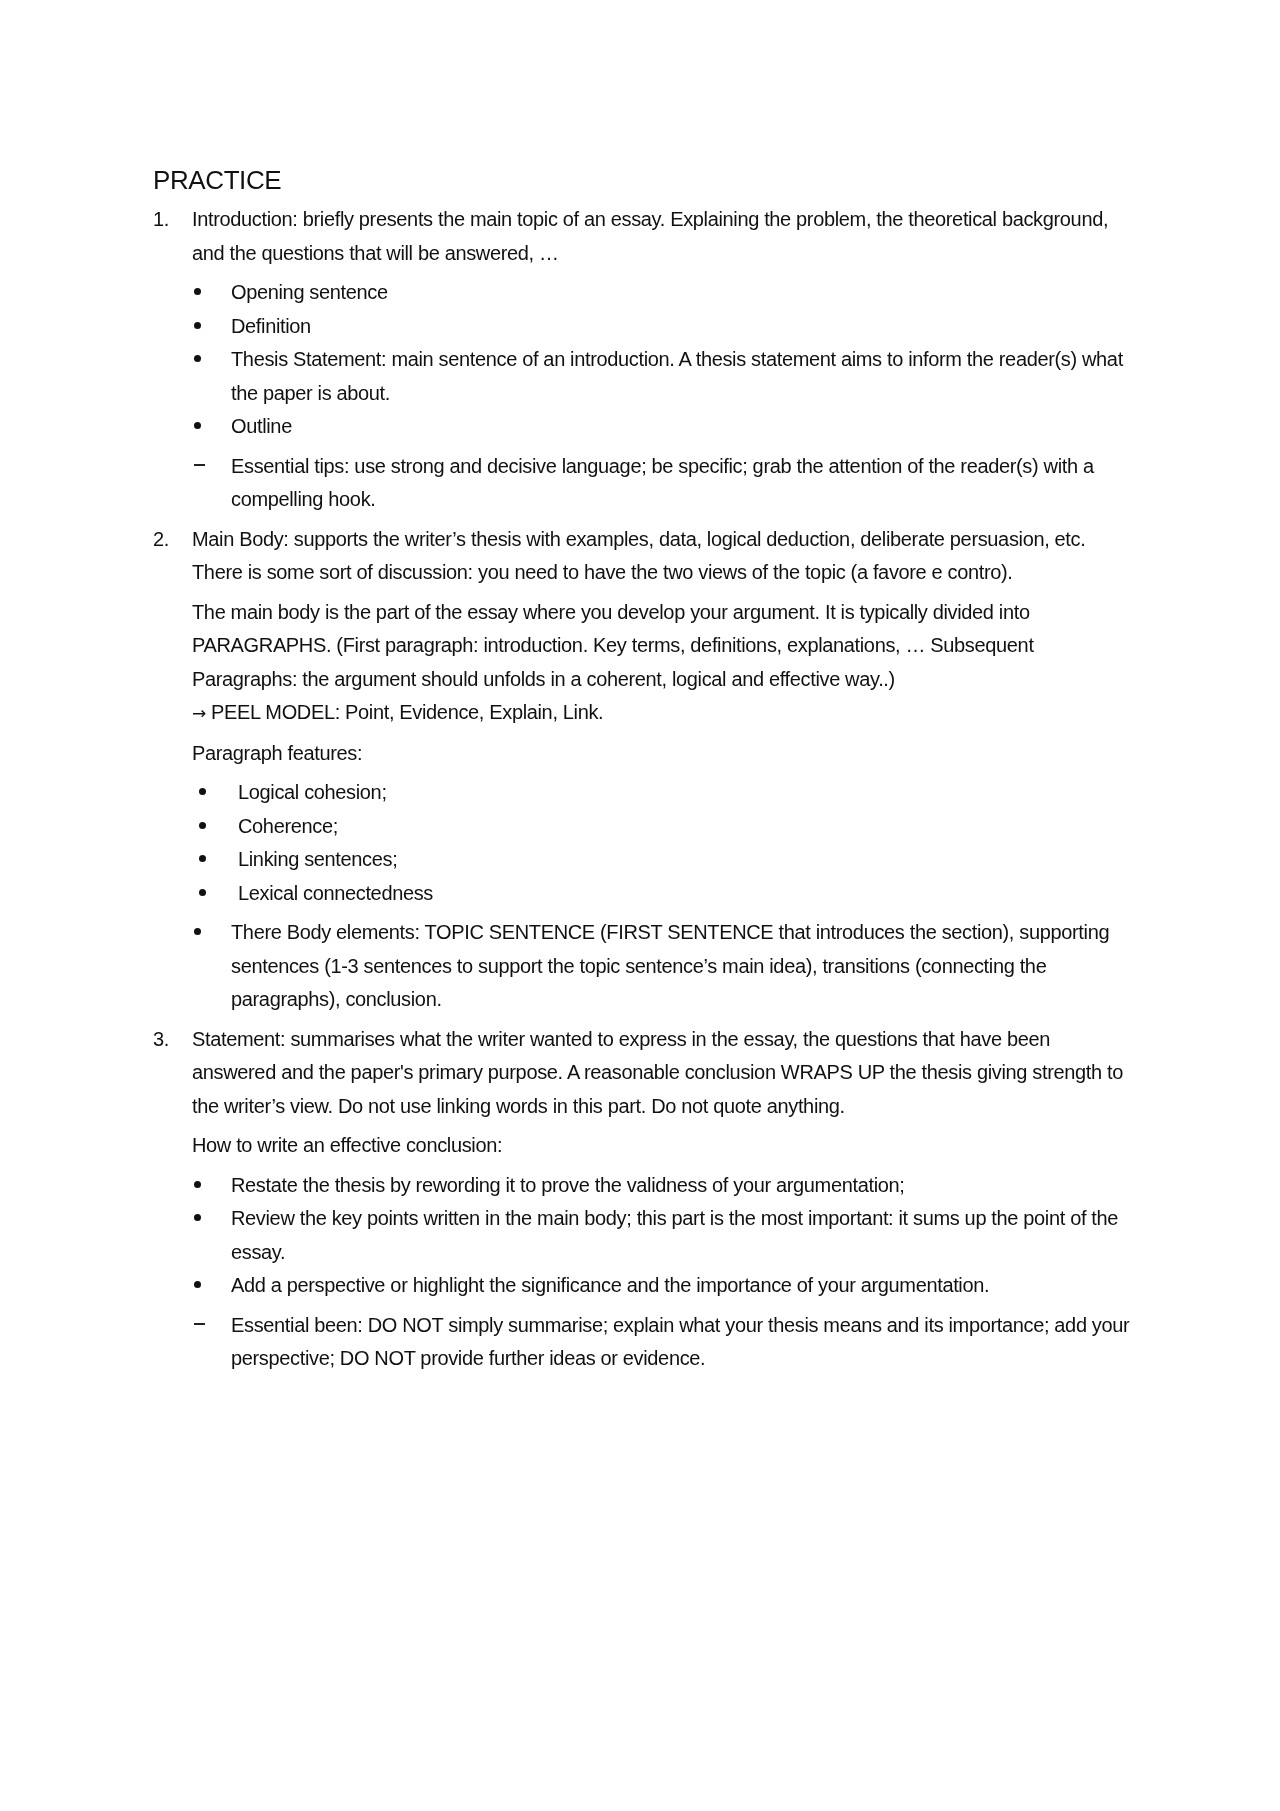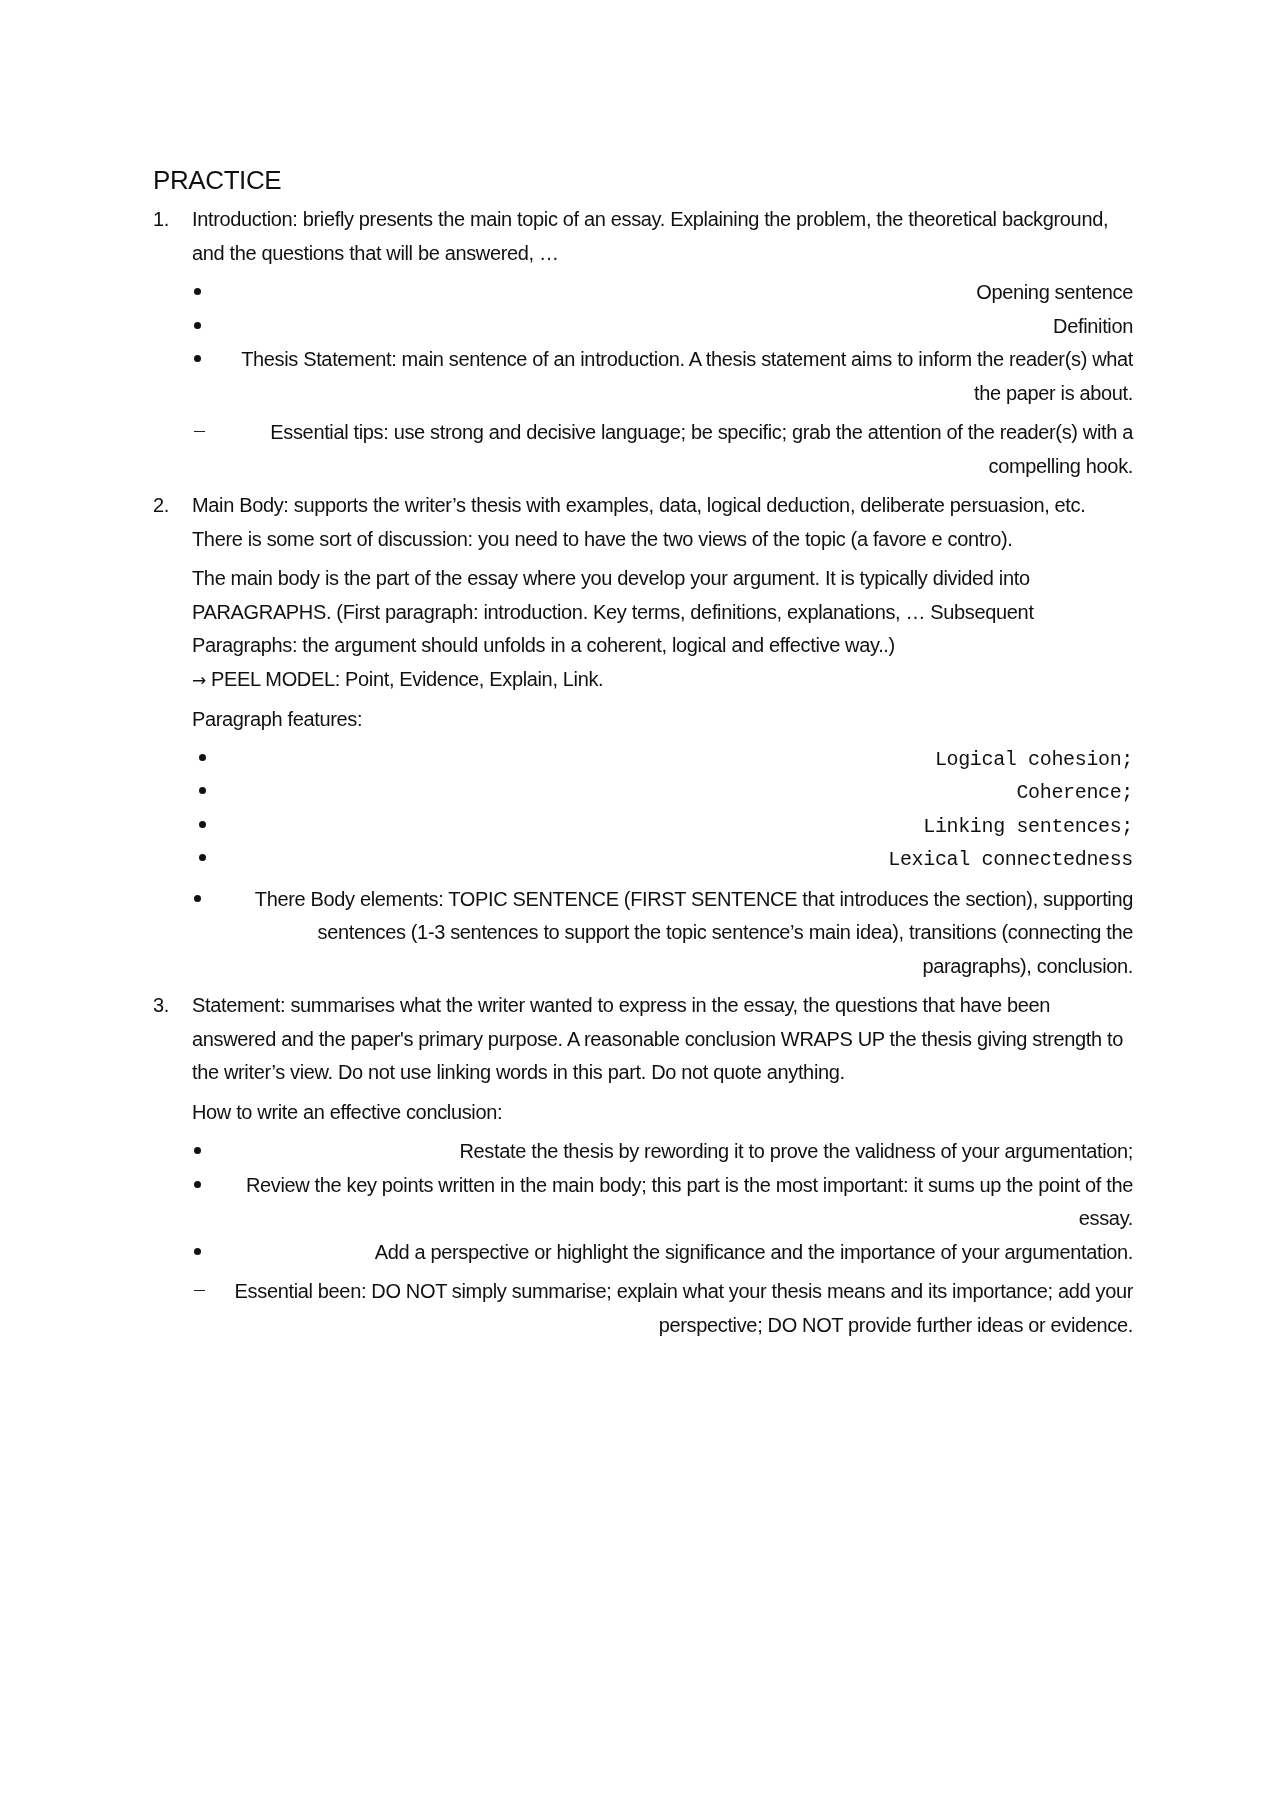--- a/index.html
+++ b/index.html
@@ -45,33 +45,32 @@
     top: 0;
   }
   .para {
     padding-left: 39px;
     margin: 6px 0 6px 0;
   }
   .bullets {
     margin: 4px 0 6px 0;
     padding: 0;
     list-style: none;
-    text-align: right;
   }
   .bullets li {
     position: relative;
     padding-left: 78px;
   }
   .bullets li.gap { margin-top: 6px; }
   .bullets li .marker {
     position: absolute;
     left: 41px;
     top: 0;
   }
-  .bullets.features li { padding-left: 85px; font-family: Liberation Mono, monospace; }
+  .bullets.features li { padding-left: 85px; }
   .bullets.features li .marker { left: 46px; }
   .dot {
     display: inline-block;
     width: 7px; height: 7px;
     border-radius: 50%;
     background: #111;
     vertical-align: middle;
     position: relative;
     top: -2px;
   }
@@ -95,20 +94,21 @@
     <div class="title">PRACTICE</div>
 
     <div class="num-item">
       <span class="num">1.</span>
       <b>Introduction</b><span>:</span><span> briefly presents the main topic of an essay. Explaining the problem, the theoretical background, and the questions that will be answered, …</span>
     </div>
     <ul class="bullets">
       <li><span class="marker"><span class="dot"></span></span><span>Opening sentence</span></li>
       <li><span class="marker"><span class="dot"></span></span><span>Definition</span></li>
       <li><span class="marker"><span class="dot"></span></span><span>Thesis Statement: main sentence of an introduction. A thesis statement aims to inform the reader(s) what the paper is about.</span></li>
+      <li><span class="marker"><span class="dot"></span></span><span>Outline</span></li>
       <li class="gap"><span class="marker"><span class="dash"></span></span><b>Essential tips</b><span>:</span><span> use strong and decisive language; be specific; grab the attention of the reader(s) with a compelling hook.</span></li>
     </ul>
 
     <div class="num-item">
       <span class="num">2.</span>
       <b>Main Body:</b><span> supports the writer’s thesis with examples, data, logical deduction, deliberate persuasion, etc. There is some sort of discussion: you need to have the two views of the topic (a favore e contro).</span>
     </div>
     <div class="para">
       <span>The main body is the part of the essay where you develop your argument. It is typically divided into PARAGRAPHS. (First paragraph: introduction. Key terms, definitions, explanations, … Subsequent Paragraphs: the argument should unfolds in a coherent, logical and effective way..)</span><br>
       <span class="arrow">→</span><span> PEEL MODEL: Point, Evidence, Explain, Link.</span>

